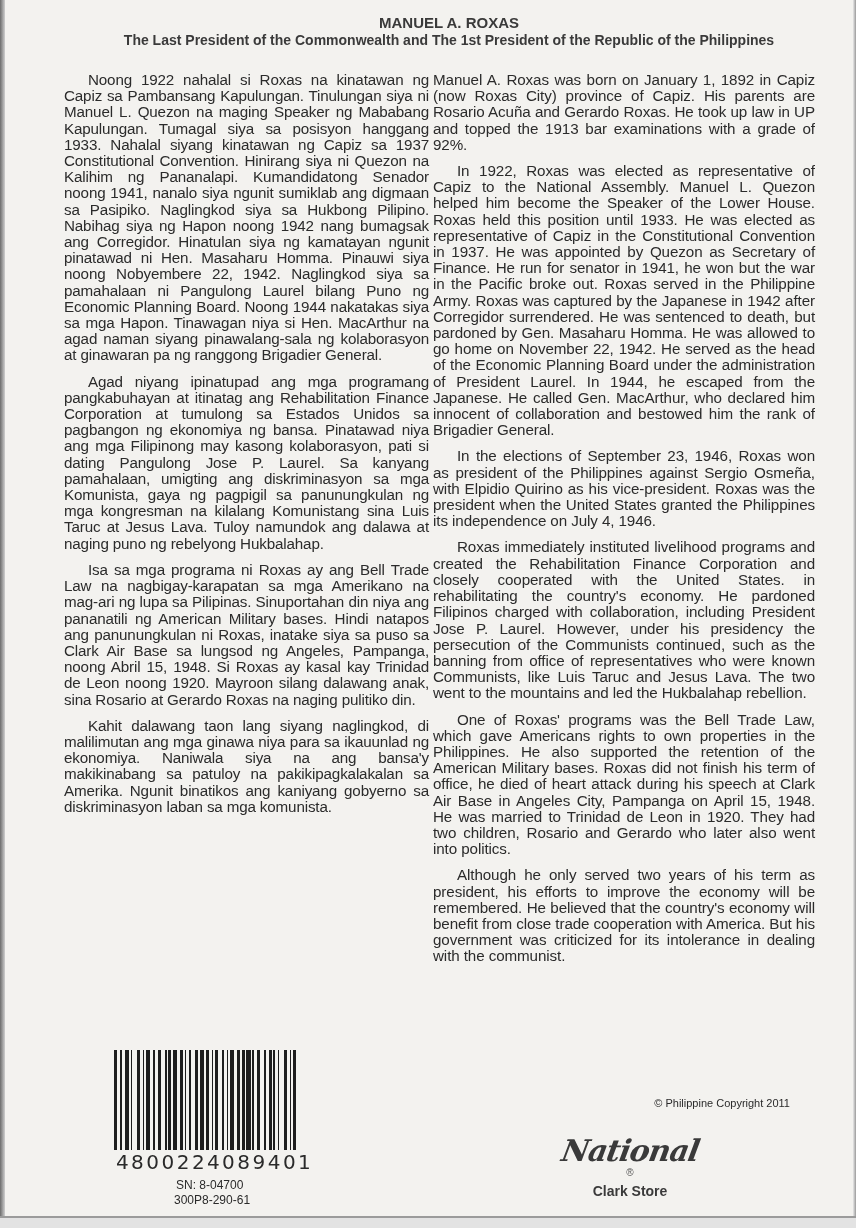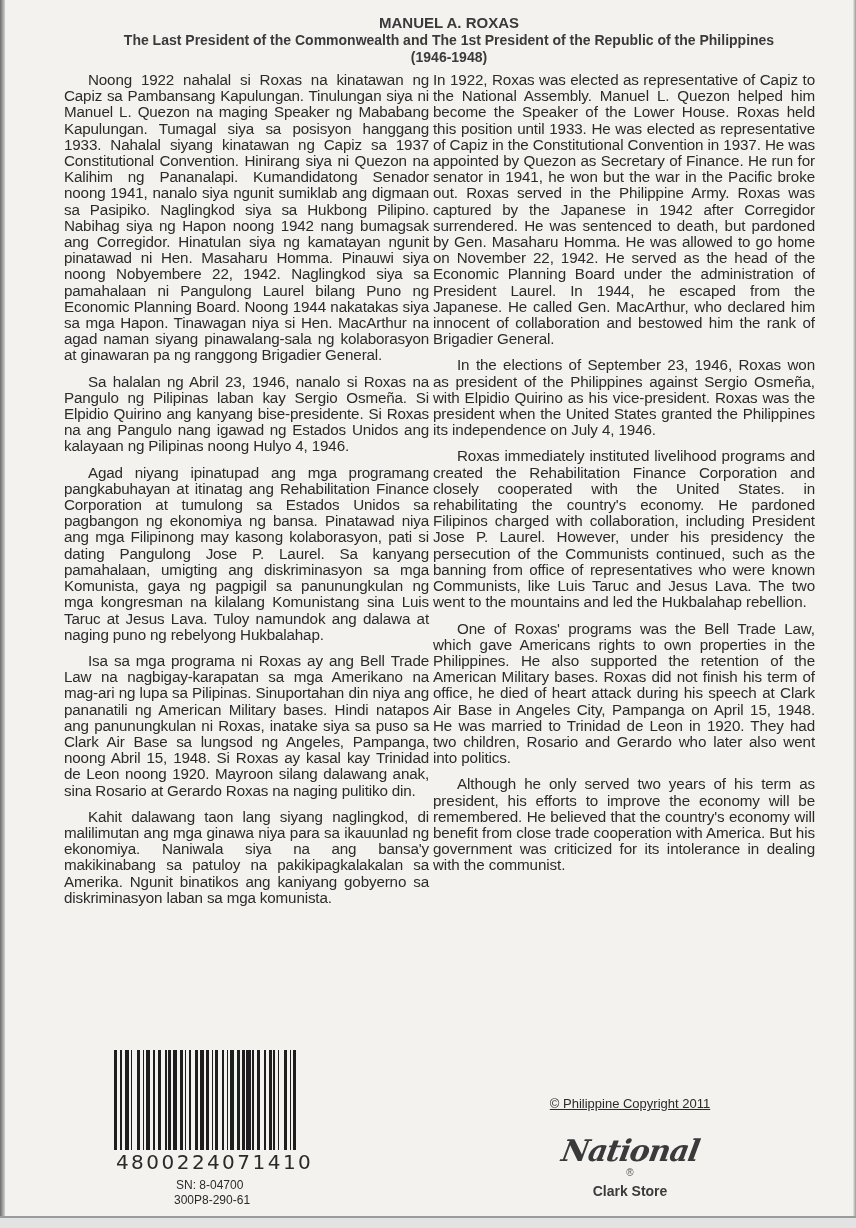--- a/index.html
+++ b/index.html
@@ -63,21 +63,21 @@
   .sn-line {
     position: absolute; left: 176px; top: 1178px; width: 120px;
     font-size: 12px; line-height: 14px; color: #2a2a2a;
   }
   .code-line {
     position: absolute; left: 174px; top: 1193px; width: 120px;
     font-size: 12px; line-height: 14px; color: #2a2a2a;
   }
   .copyright {
     position: absolute; left: 470px; top: 1095px; width: 320px;
-    text-align: center; font-size: 13px; line-height: 17px; color: #2a2a2a; text-decoration: underline;
+    text-align: right; font-size: 11px; line-height: 17px; color: #2a2a2a;
   }
   .logo {
     position: absolute; left: 560px; top: 1135px; width: 140px; text-align: center;
   }
   .logo-script {
     font-family: "DejaVu Serif", serif; font-style: italic; font-weight: bold;
     font-size: 30px; line-height: 32px; color: #3a3a3a; letter-spacing: -1px;
     transform: skewX(-10deg); display: inline-block;
   }
   .logo-reg { font-size: 10px; vertical-align: top; color: #555; }
@@ -88,32 +88,31 @@
 </style>
 </head>
 <body>
 
 <div class="scan-edge-left"></div>
 <div class="scan-edge-right"></div>
 
 <div class="header">
   <div class="name">MANUEL A. ROXAS</div>
   <div class="subtitle">The Last President of the Commonwealth and The 1st President of the Republic of the Philippines</div>
-  <div class="years">(1946-1948)</div>
 </div>
 
 <div class="col col-left">
   <p>Noong 1922 nahalal si Roxas na kinatawan ng Capiz sa Pambansang Kapulungan. Tinulungan siya ni Manuel L. Quezon na maging Speaker ng Mababang Kapulungan. Tumagal siya sa posisyon hanggang 1933. Nahalal siyang kinatawan ng Capiz sa 1937 Constitutional Convention. Hinirang siya ni Quezon na Kalihim ng Pananalapi. Kumandidatong Senador noong 1941, nanalo siya ngunit sumiklab ang digmaan sa Pasipiko. Naglingkod siya sa Huk­bong Pilipino. Nabihag siya ng Hapon noong 1942 nang bumagsak ang Corregidor. Hinatulan siya ng kamatayan ngunit pinatawad ni Hen. Masaharu Homma. Pinauwi siya noong Nobyembere 22, 1942. Naglingkod siya sa pamahalaan ni Pangulong Laurel bilang Puno ng Economic Planning Board. Noong 1944 nakatakas siya sa mga Hapon. Tinawa­gan niya si Hen. MacArthur na agad naman siyang pinawalang-sala ng kolaborasyon at ginawaran pa ng ranggong Brigadier General.</p>
-  <p>Sa halalan ng Abril 23, 1946, nanalo si Roxas na Pangulo ng Pilipinas laban kay Sergio Osmeña. Si Elpidio Quirino ang kanyang bise-presidente. Si Roxas na ang Pangulo nang igawad ng Estados Uni­dos ang kalayaan ng Pilipinas noong Hulyo 4, 1946.</p>
   <p>Agad niyang ipinatupad ang mga programang pangkabuhayan at itinatag ang Rehabilitation Fi­nance Corporation at tumulong sa Estados Unidos sa pagbangon ng ekonomiya ng bansa. Pinatawad niya ang mga Filipinong may kasong kolaborasyon, pati si dating Pangulong Jose P. Laurel. Sa kanyang pamahalaan, umigting ang diskriminasyon sa mga Komunista, gaya ng pagpigil sa panunungkulan ng mga kongresman na kilalang Komunistang sina Luis Taruc at Jesus Lava. Tuloy namundok ang dalawa at naging puno ng rebelyong Hukbalahap.</p>
   <p>Isa sa mga programa ni Roxas ay ang Bell Trade Law na nagbigay-karapatan sa mga Amerikano na mag-ari ng lupa sa Pilipinas. Sinuportahan din niya ang pananatili ng American Military bases. Hindi natapos ang panunungkulan ni Roxas, inatake siya sa puso sa Clark Air Base sa lungsod ng Angeles, Pampanga, noong Abril 15, 1948. Si Roxas ay kasal kay Trinidad de Leon noong 1920. Mayroon silang dalawang anak, sina Rosario at Gerardo Roxas  na naging pulitiko din.</p>
   <p>Kahit  dalawang taon lang siyang naglingkod, di malilimutan ang mga ginawa niya para sa ikauun­lad ng ekonomiya. Naniwala siya na ang bansa'y makikinabang sa patuloy na pakikipagkalakalan sa Amerika. Ngunit binatikos ang kaniyang gobyerno sa diskriminasyon laban sa mga komunista.</p>
 </div>
 
 <div class="col col-right">
+  <p>Manuel A. Roxas was born on January 1, 1892 in Capiz (now Roxas City) province of Capiz. His pa­rents are Rosario Acuña and Gerardo Roxas. He took up law in UP and topped the 1913 bar exami­nations  with a grade of 92%.</p>
   <p>In 1922, Roxas was elected as representative of Capiz to the National Assembly. Manuel L. Que­zon helped him become the Speaker of the Lower House. Roxas held this position until 1933. He was elected as representative of Capiz in the Consti­tutional Convention in 1937. He was appointed by Quezon as Secretary of Finance.  He run for sena­tor in 1941, he won but the war in the Pacific broke out. Roxas served in the Philippine Army. Roxas was captured by the Japanese in 1942 after Co­rregidor surrendered. He was sentenced to death, but pardoned by Gen. Masaharu Homma. He was allowed to go home on November 22, 1942. He served as the head of the Economic Planning Board under the administration of President Laurel. In 1944, he escaped from the Japanese. He called Gen. MacArthur, who declared him innocent of co­llaboration and bestowed him the rank of Brigadier General.</p>
   <p>In the elections of September 23, 1946, Roxas won as president of the Philippines against Sergio Osmeña, with Elpidio Quirino as his vice-president. Roxas was the president when the United States granted the Philippines its independence on July 4, 1946.</p>
   <p>Roxas immediately instituted livelihood programs and created the Rehabilitation Finance Corporation and closely cooperated with the United States. in rehabilitating the country's economy. He pardoned Filipinos charged with collaboration, including Presi­dent Jose P. Laurel. However, under his presidency the persecution of the Communists continued, such as the banning from office of representatives who were known Communists, like Luis Taruc and Jesus Lava. The two went to the mountains and led the Hukbalahap rebellion.</p>
   <p>One of Roxas' programs was the Bell Trade Law, which gave Americans rights to own proper­ties in the Philippines. He also supported the re­tention of the American Military bases. Roxas did not finish his term of office, he died of heart attack during his speech at Clark Air Base in Angeles City, Pampanga on April 15, 1948. He was married to Trinidad de Leon in 1920. They had two children, Rosario and Gerardo who later also went into poli­tics.</p>
   <p>Although he only served two years of his term as president, his efforts to improve the economy will be remembered. He believed that the country's economy will benefit from close trade cooperation with America. But his government was criticized for its intolerance in dealing with the communist.</p>
 </div>
 
 <div class="barcode-wrap">
   <div class="barcode-bars" id="barcode-bars">
       <span style="width: 3px;"></span>
@@ -183,21 +182,21 @@
       <span style="width: 3px;"></span>
       <span style="width: 3px; background: transparent;"></span>
       <span style="width: 1.5px;"></span>
       <span style="width: 1.5px; background: transparent;"></span>
       <span style="width: 3px;"></span>
       <span style="width: 1.5px; background: transparent;"></span>
     </div>
 </div>
 <div class="bc-digit-first">4</div>
 <div class="bc-digit-group" style="left:130px;">800224</div>
-<div class="bc-digit-group" style="left:221px;">071410</div>
+<div class="bc-digit-group" style="left:221px;">089401</div>
 <div class="sn-line">SN:  8-04700</div>
 <div class="code-line">300P8-290-61</div>
 
 <div class="copyright">
   <div>© Philippine Copyright 2011</div>
 </div>
 
 <div class="logo">
   <div>
     <span class="logo-script">National</span><span class="logo-reg">®</span>

